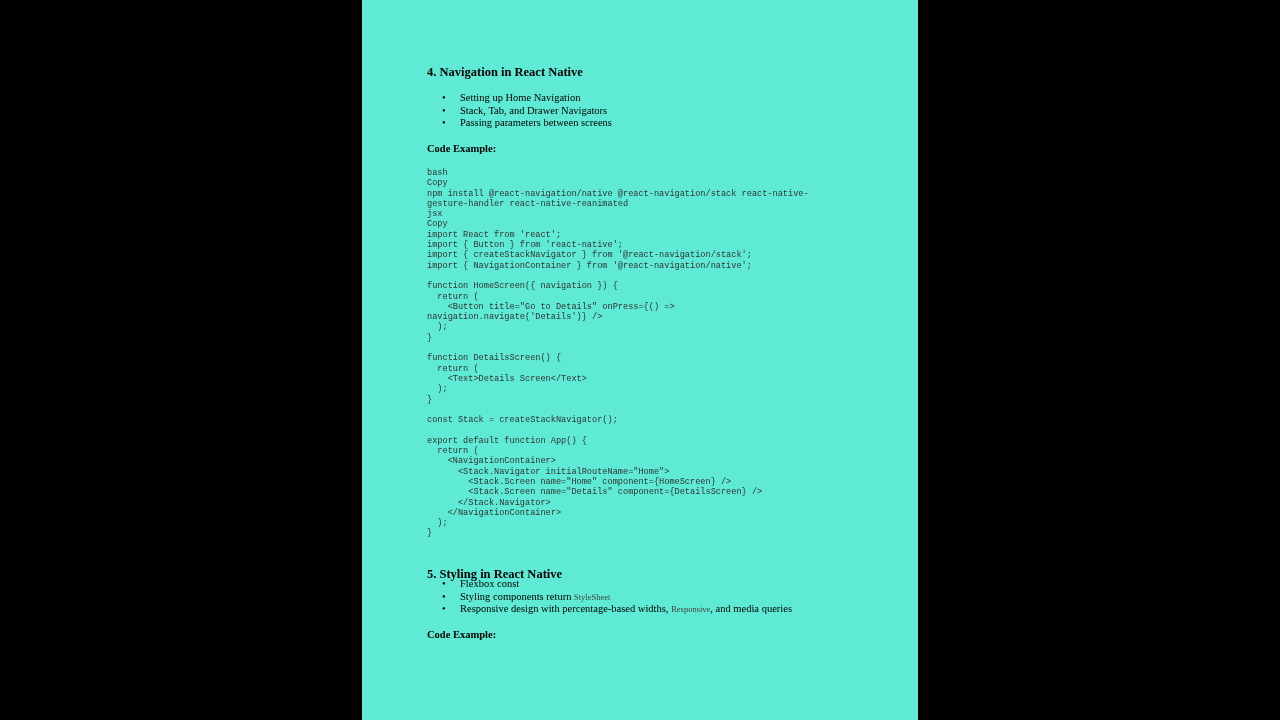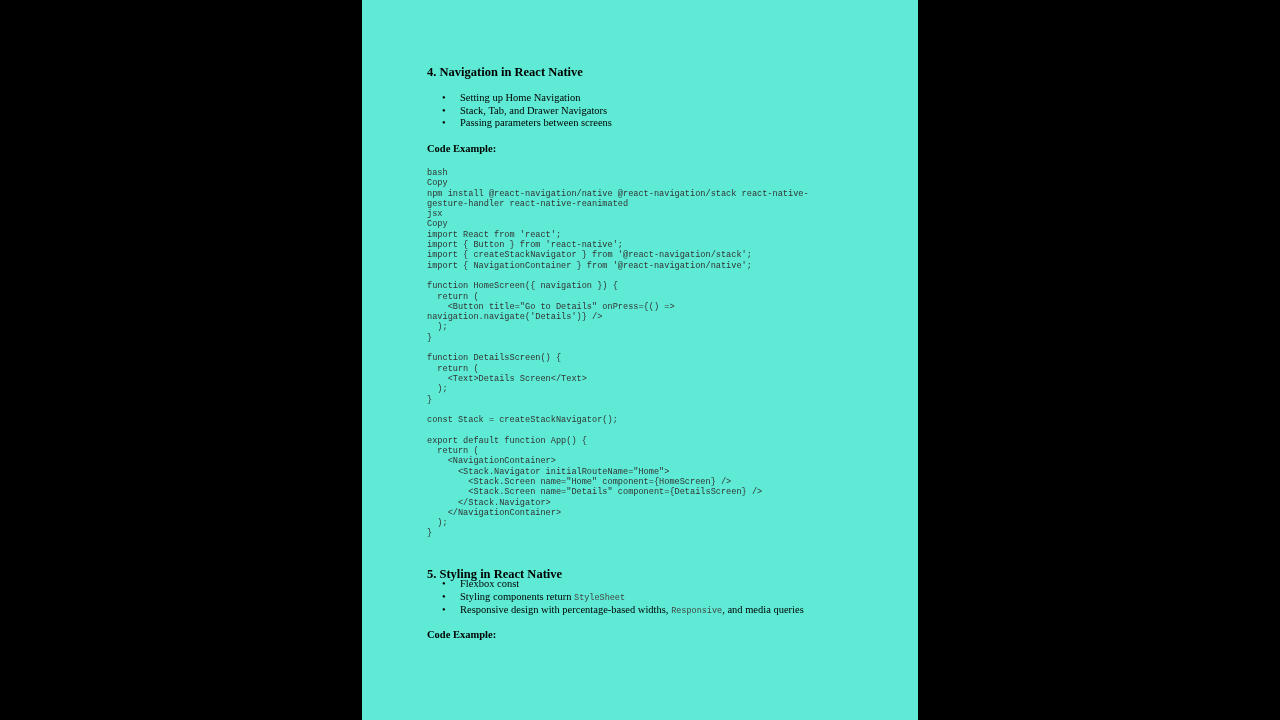--- a/index.html
+++ b/index.html
@@ -4,21 +4,21 @@
   <style>
     html, body { margin:0; padding:0; }
     body { width:1280px; height:720px; background:#000; position:relative; overflow:hidden; }
     .page { position:absolute; left:362px; top:0; width:556px; height:720px; background:#5eead4; overflow:hidden; }
     .content { position:absolute; left:65px; top:0; width:480px; color:#000; }
     .h { font-family:"Liberation Serif", serif; font-weight:bold; font-size:12.5px; position:absolute; white-space:nowrap; }
     .sub { font-family:"Liberation Serif", serif; font-weight:bold; font-size:10.5px; position:absolute; white-space:nowrap; }
     ul { margin:0; padding:0; list-style:none; position:absolute; left:0; }
     li { font-family:"Liberation Serif", serif; font-size:10.5px; line-height:12.7px; position:relative; padding-left:33px; white-space:nowrap; }
     li .bullet { position:absolute; left:15px; top:0; }
-    .ic { font-family:Liberation Mono, monospace; font-size:8.5px; color:#444; }
+    .ic { font-family:Liberation Serif, serif; font-size:8.5px; color:#444; }
     pre { position:absolute; left:0; margin:0; font-family:Liberation Mono, monospace; font-size:8.6px; line-height:10.3px; color:#333; white-space:pre; }
   </style>
 </head>
 <body>
 
 <div class="page">
   <div class="content">
 
     <div class="h" style="top:65px;">4. Navigation in React Native</div>
 

